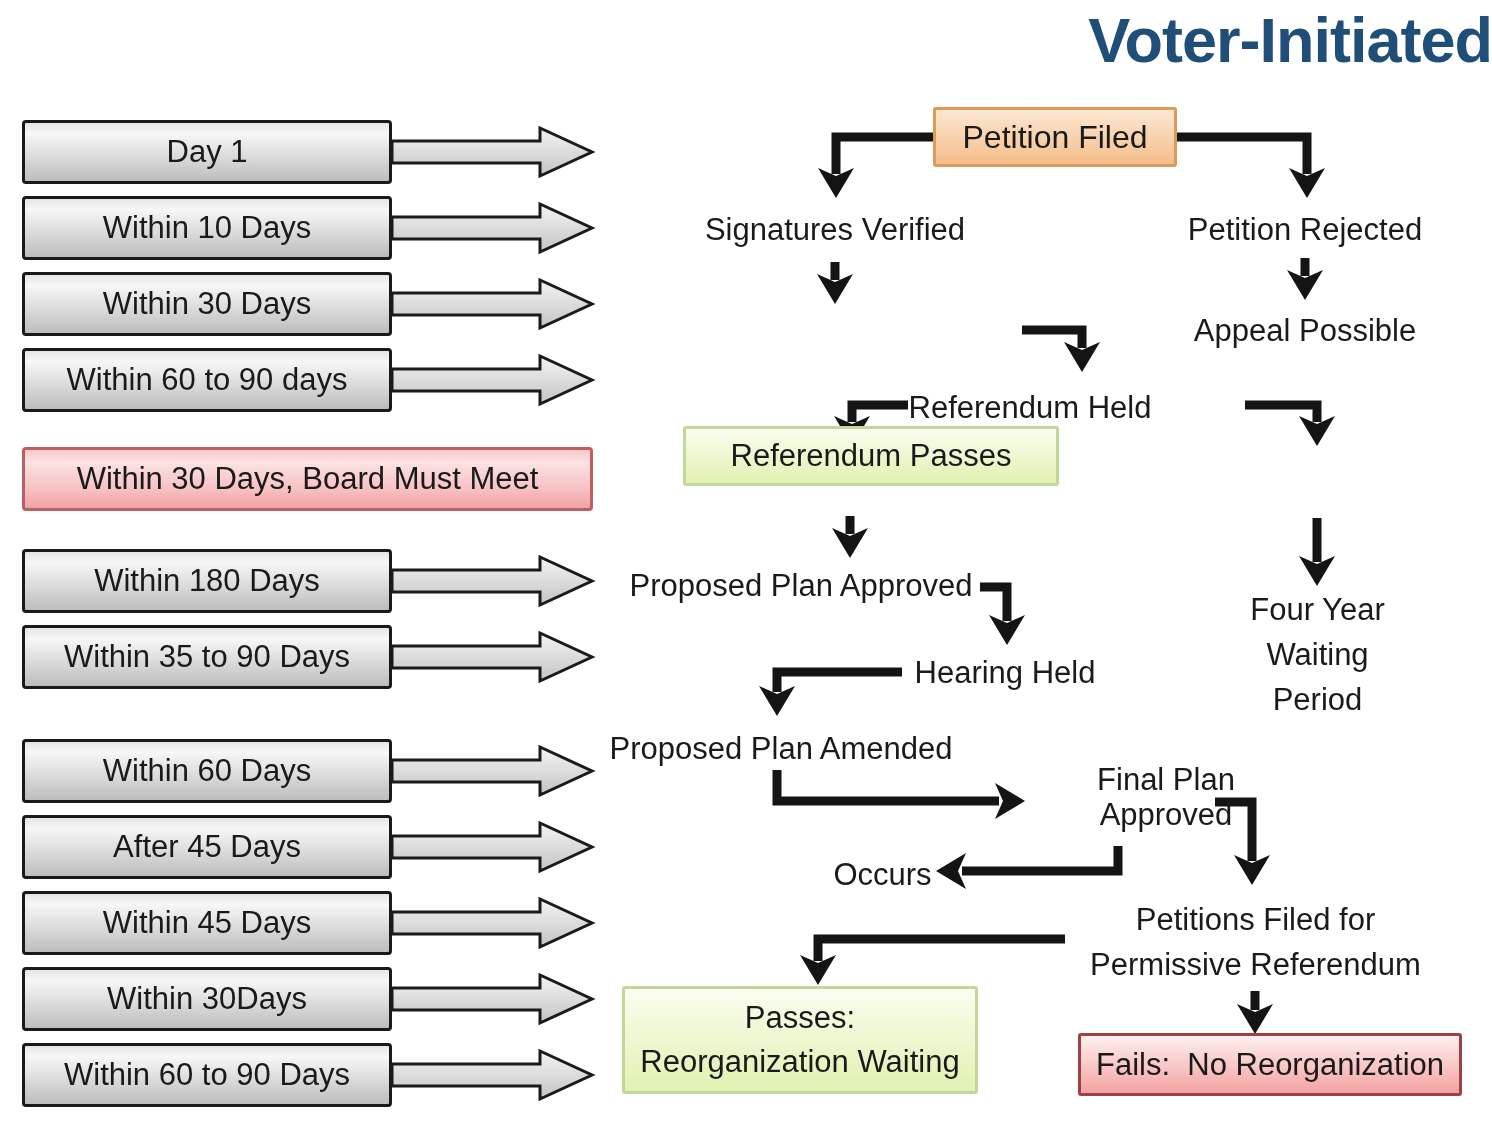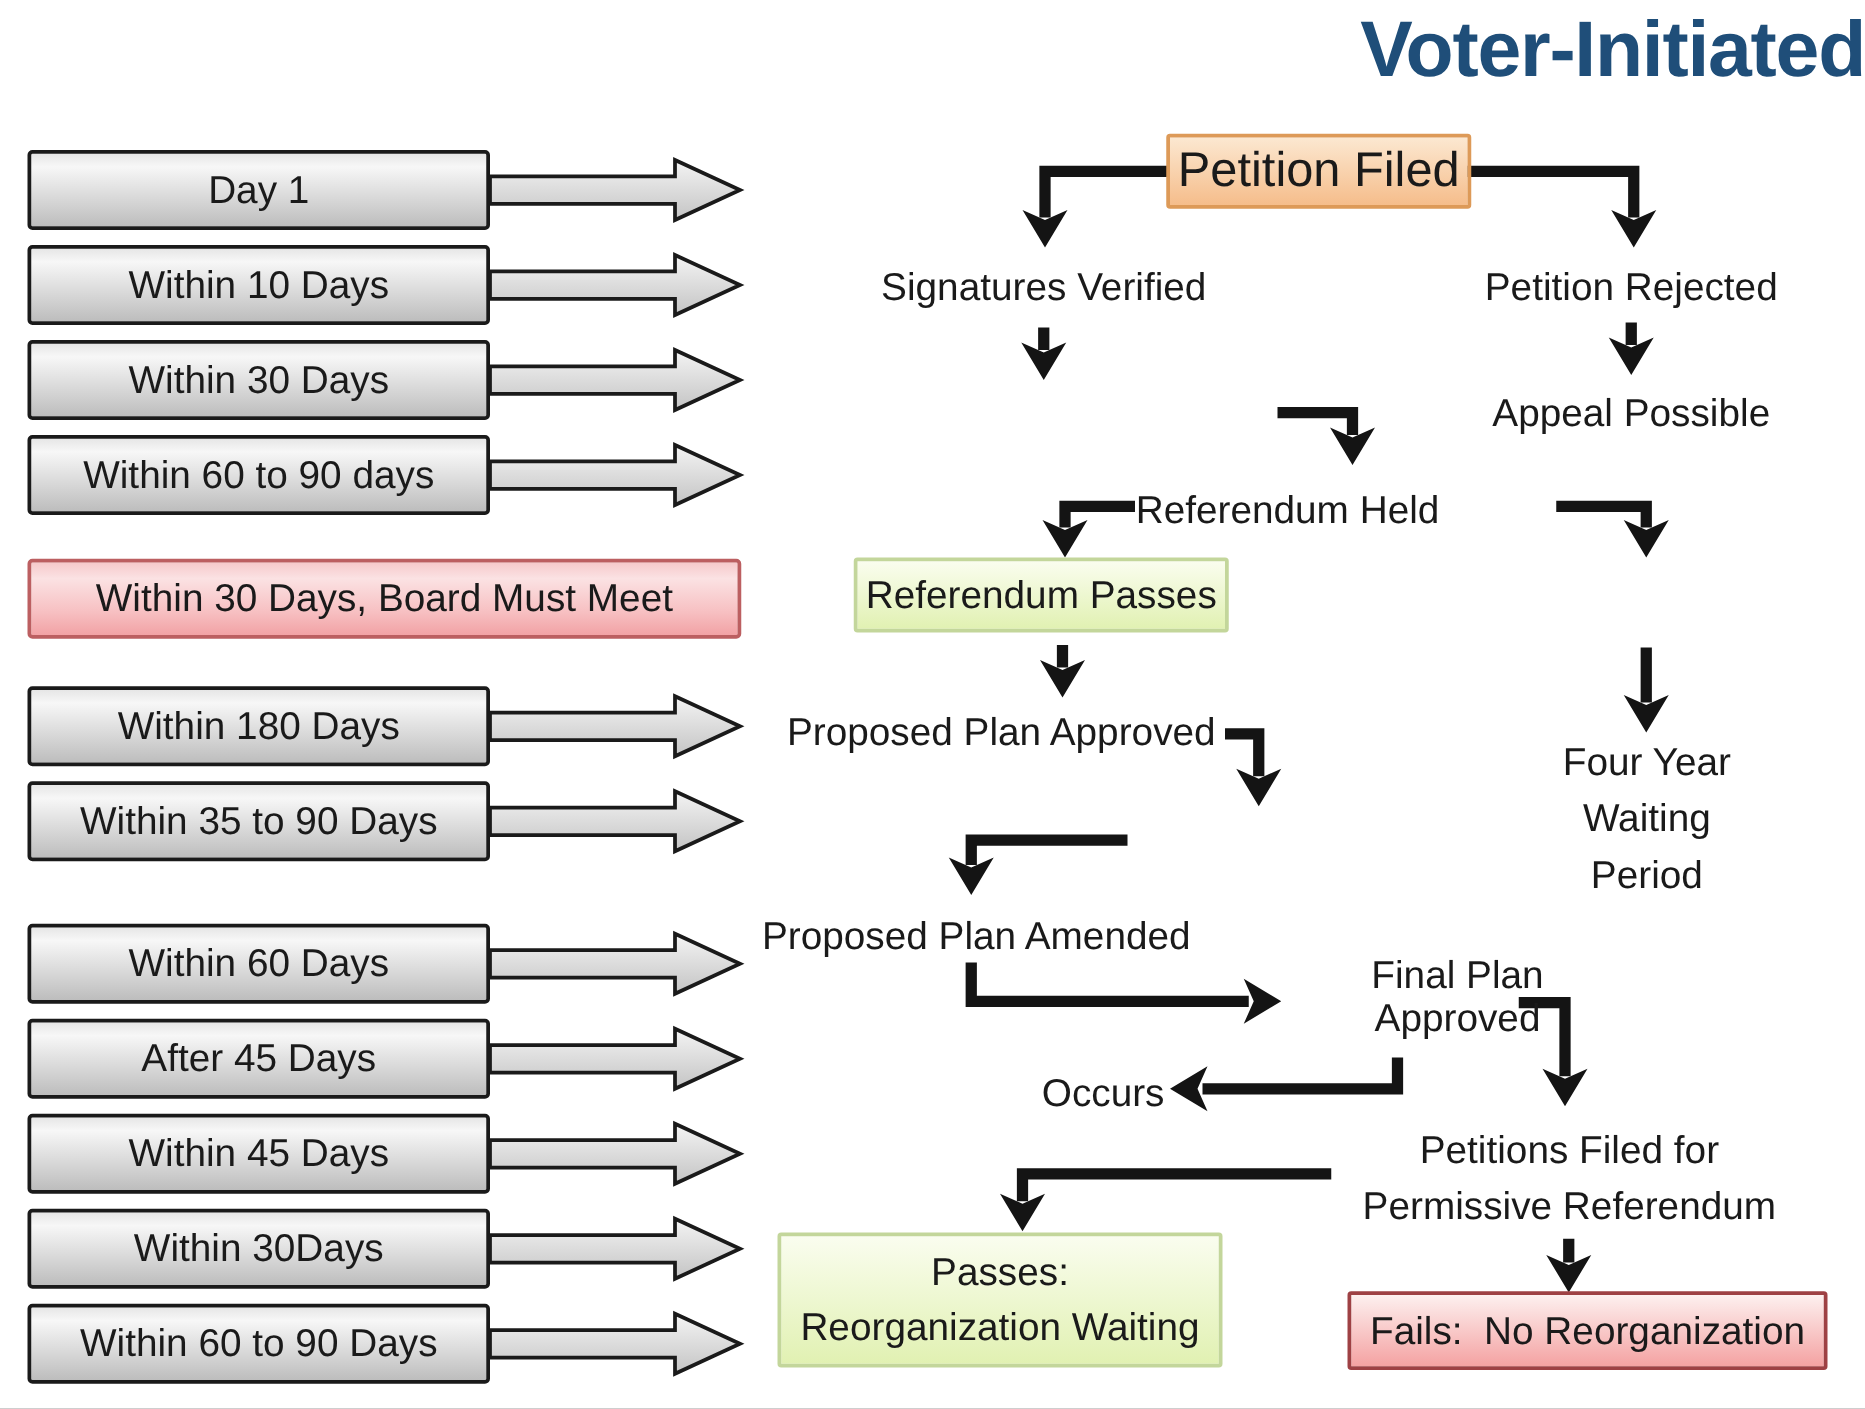--- a/index.html
+++ b/index.html
@@ -169,37 +169,38 @@
     <div class="tl" style="top:891px">
         <span>Within 45 Days</span>
       </div>
     <div class="tl" style="top:967px">
         <span>Within 30Days</span>
       </div>
     <div class="tl" style="top:1043px">
         <span>Within 60 to 90 Days</span>
       </div>
 
-    <div class="cbox orange" style="left:933px;top:107px;width:244px;height:60px;font-size:39px">Petition Filed</div>
-
-    <div class="cbox green" style="left:683px;top:446px;width:300px;height:60px">Referendum Passes</div>
+    <div class="cbox orange" style="left:933px;top:107px;width:244px;height:60px;font-size:32px">Petition Filed</div>
+
+    <div class="cbox green" style="left:683px;top:426px;width:376px;height:60px">Referendum Passes</div>
 
 
     <div class="cbox green" style="left:622px;top:986px;width:356px;height:108px">
       <div>Passes:</div>
       <div>Reorganization Waiting</div>
     </div>
 
     <div class="cbox red pre" style="left:1078px;top:1033px;width:384px;height:63px">Fails:  No Reorganization</div>
 
     <div class="node" style="left:650px;top:207px;width:370px">Signatures Verified</div>
     <div class="node" style="left:1120px;top:207px;width:370px">Petition Rejected</div>
     <div class="node" style="left:1120px;top:308px;width:370px">Appeal Possible</div>
     <div class="node" style="left:885px;top:385px;width:290px">Referendum Held</div>
     <div class="node" style="left:615px;top:563px;width:372px">Proposed Plan Approved</div>
     <div class="node" style="left:1235px;top:587px;width:165px">Four Year Waiting Period</div>
+    <div class="node" style="left:880px;top:650px;width:250px">Hearing Held</div>
     <div class="node" style="left:595px;top:726px;width:372px">Proposed Plan Amended</div>
     <div class="node" style="left:1076px;top:762px;width:180px;line-height:35px">Final Plan Approved</div>
     <div class="node" style="left:810px;top:852px;width:145px">Occurs</div>
     <div class="node" style="left:1083px;top:897px;width:345px">Petitions Filed for Permissive Referendum</div>
 
   </div>
 </div>
 
 </body></html>

